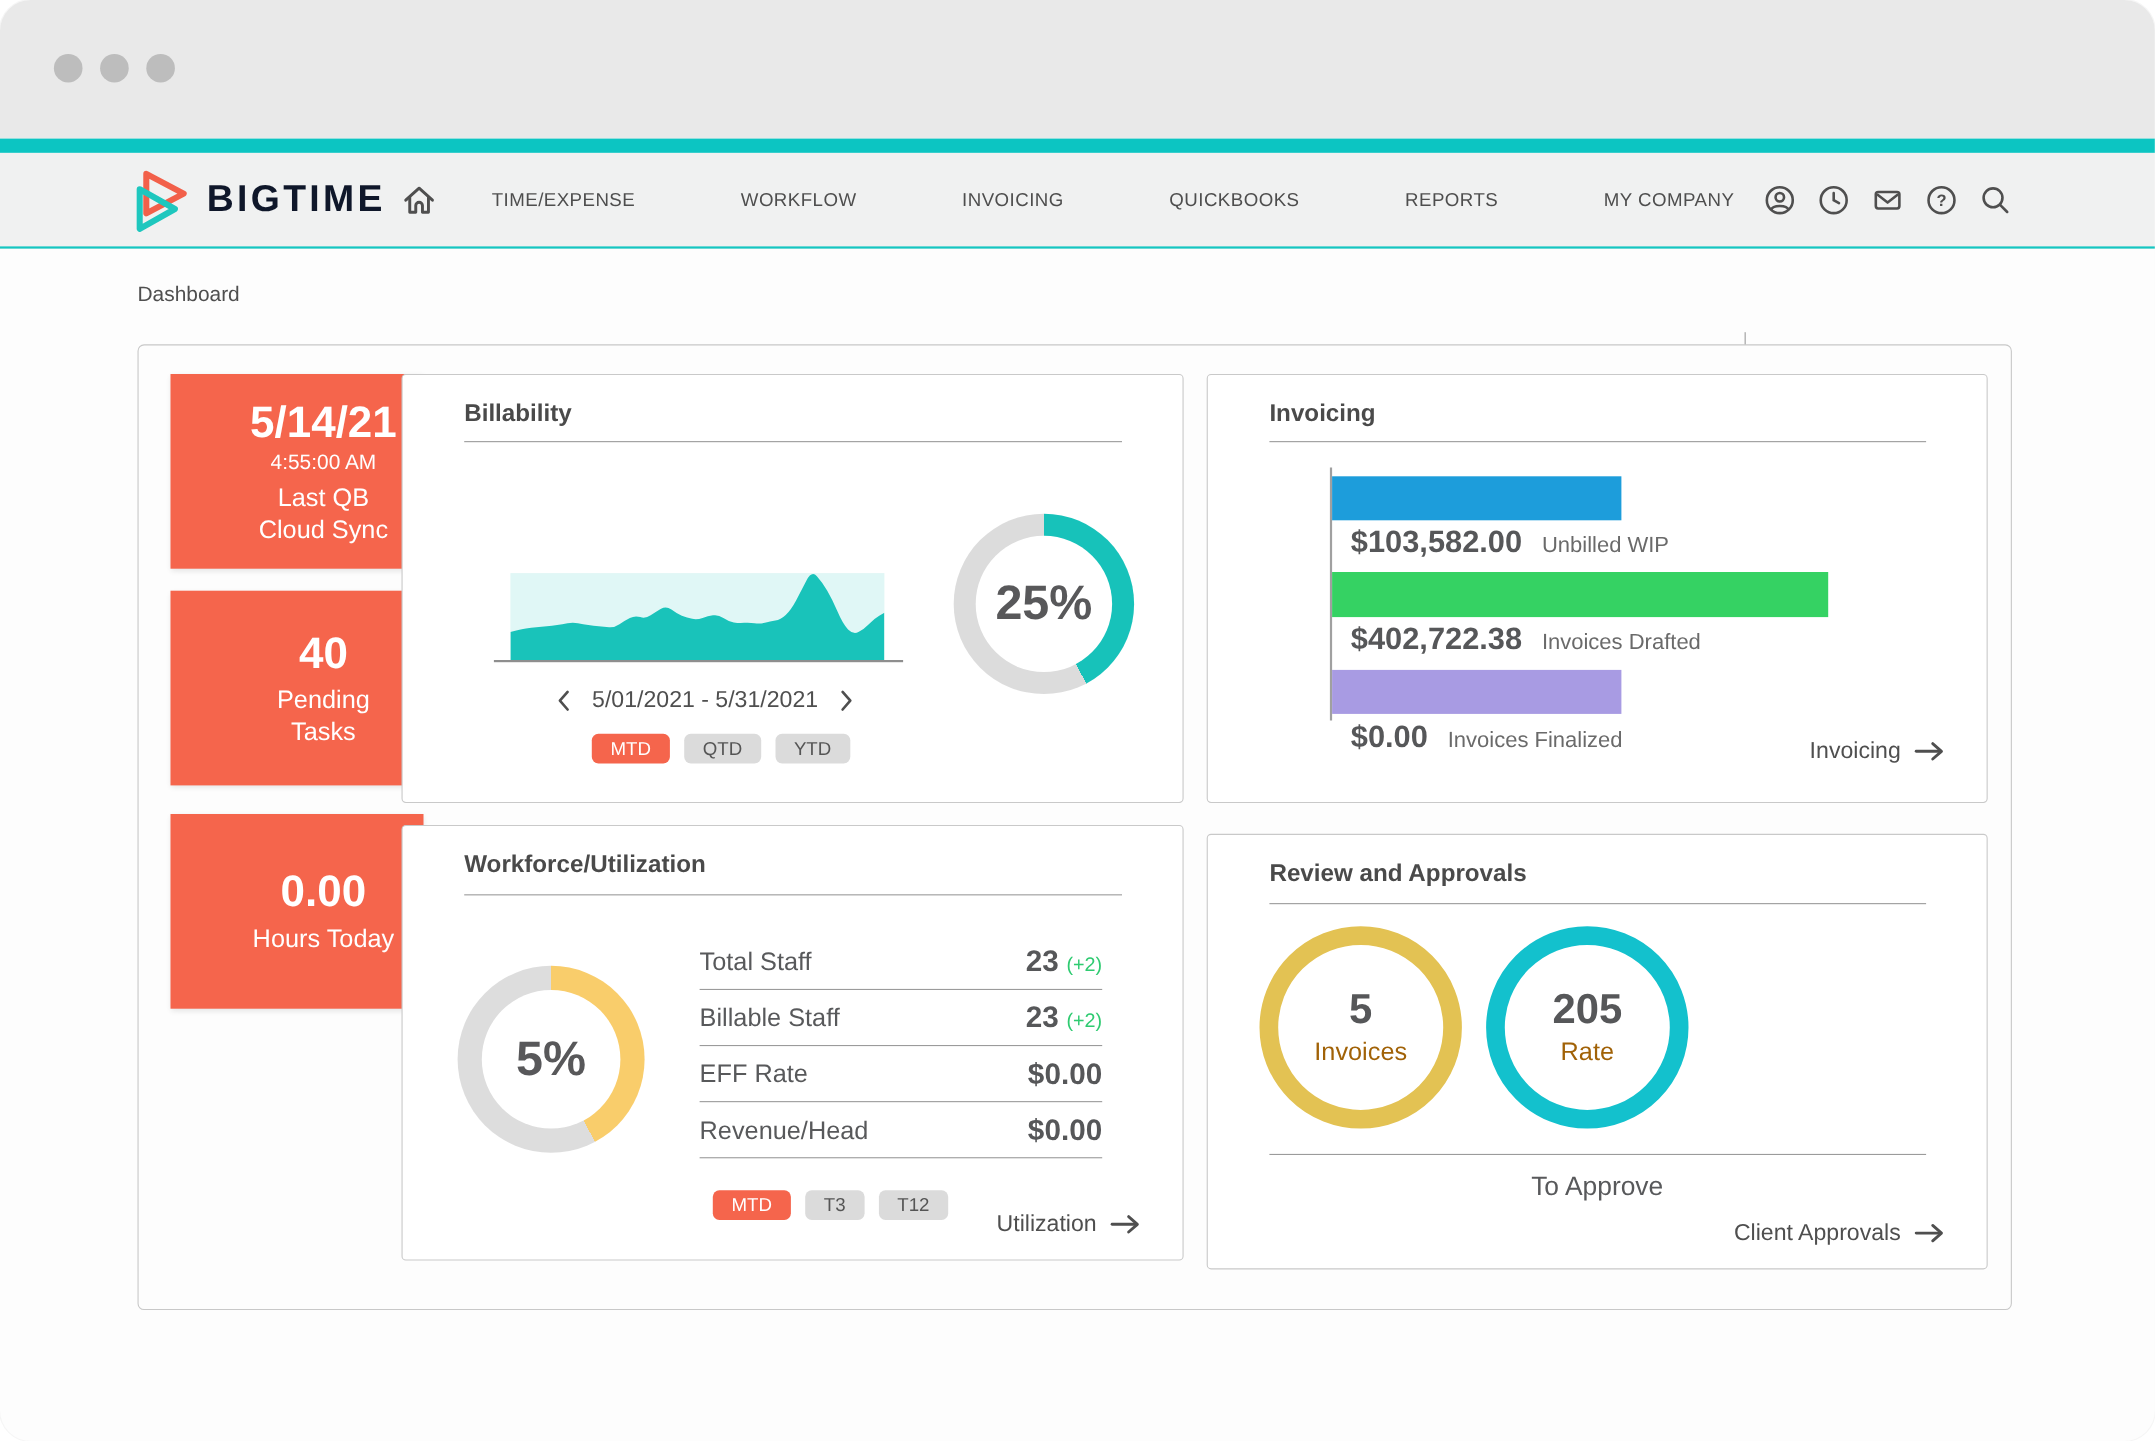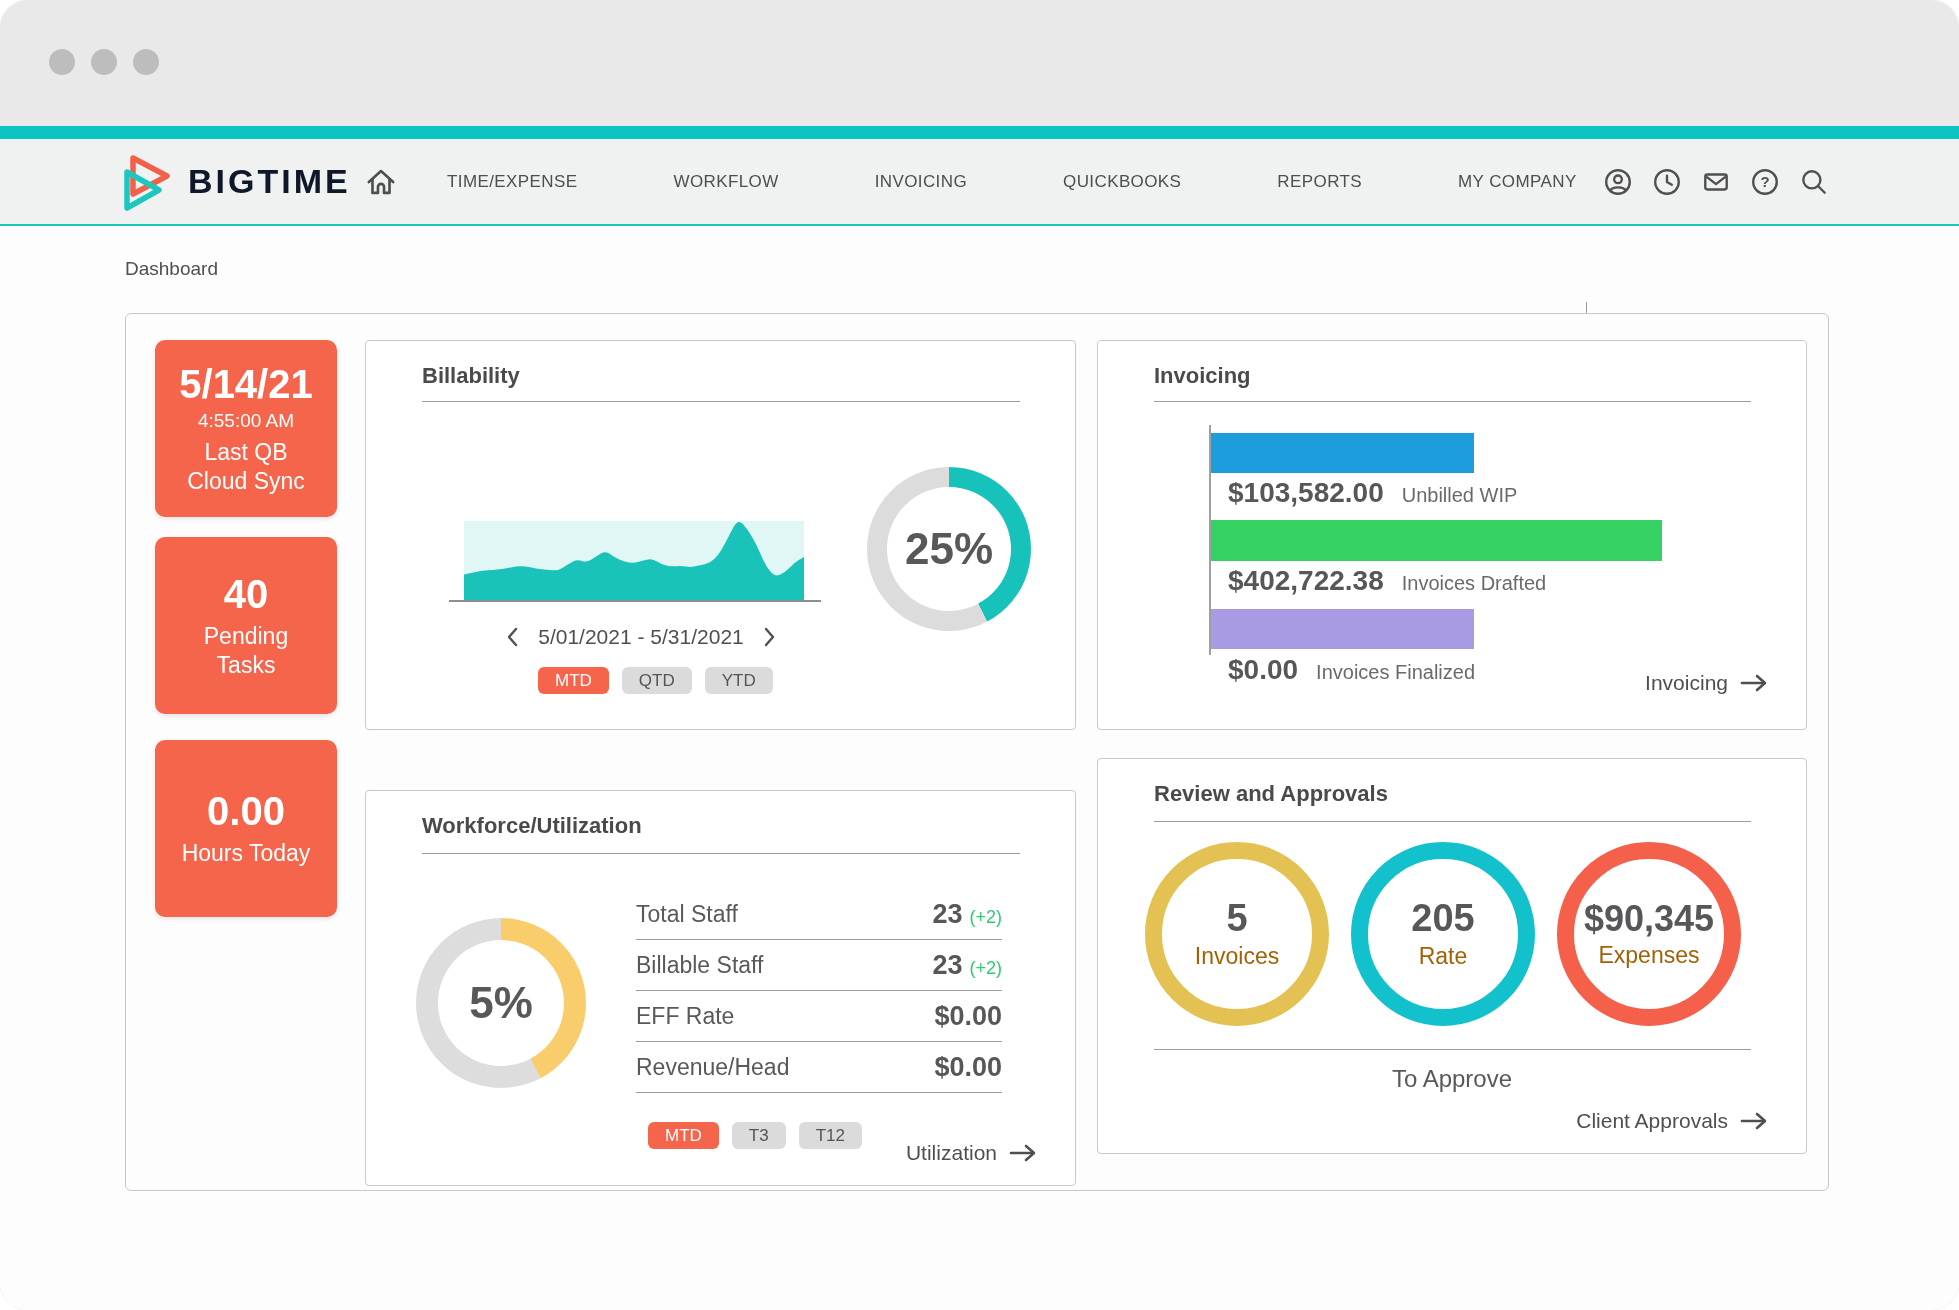--- a/index.html
+++ b/index.html
@@ -17,21 +17,21 @@
   .nav-links{position:absolute;left:447px;top:0;height:100%;display:flex;align-items:center;gap:96px;}
   .nav-link{font-size:17px;color:#4E4E4E;letter-spacing:.4px;cursor:pointer;white-space:nowrap;}
   .nav-divider{position:absolute;left:1586px;top:163px;width:1px;height:37px;background:#9B9B9B;}
   .nav-icons{position:absolute;left:1602px;top:0;height:100%;display:flex;align-items:center;gap:17px;}
   .nav-icon{width:32px;height:32px;display:flex;align-items:center;justify-content:center;cursor:pointer;}
   
   .breadcrumb{position:absolute;left:125px;top:258px;font-size:19px;color:#4F4F4F;}
   
   .dash{position:absolute;left:125px;top:313px;width:1702px;height:876px;border:1px solid #C8C8C8;border-radius:6px;background:#FDFDFD;}
   
-  .card{position:absolute;left:155px;width:182px;height:177px;background:#F5654C;border-radius:10px;color:#fff;display:flex;flex-direction:column;align-items:center;justify-content:center;text-align:center;box-shadow:0 2px 5px rgba(0,0,0,.10);}
+  .card{position:absolute;left:155px;width:182px;height:177px;background:#F5654C;border-radius:0;color:#fff;display:flex;flex-direction:column;align-items:center;justify-content:center;text-align:center;box-shadow:0 2px 5px rgba(0,0,0,.10);padding-left:48px;}
   .card-primary{font-size:40px;font-weight:700;line-height:1.1;}
   .card-secondary{font-size:19px;margin-top:4px;}
   .card-label{font-size:23px;line-height:1.25;margin-top:6px;}
   
   .panel{position:absolute;background:#FFFFFF;border:1px solid #C9C9C9;border-radius:4px;}
   .panel-title{position:absolute;left:56px;top:22px;font-size:22px;font-weight:700;color:#4A4A4A;}
   .panel-hr{position:absolute;left:56px;right:55px;top:60px;height:1px;background:#9B9B9B;}
   .panel-link{position:absolute;right:38px;display:flex;align-items:center;gap:12px;font-size:21px;color:#4F4F4F;cursor:pointer;}
   
   .spark-wrap{position:absolute;left:98px;top:160px;width:340px;height:100px;}
@@ -211,21 +211,21 @@
     </div>
     <div class="panel-link" style="top:330px">
       <span>Invoicing</span>
       <svg width="28" height="18" viewBox="0 0 28 18">
           <line x1="2" y1="9" x2="24" y2="9" stroke="#4F4F4F" stroke-width="2.6" stroke-linecap="round"></line>
           <path d="M17,2 L25,9 L17,16" fill="none" stroke="#4F4F4F" stroke-width="2.6" stroke-linecap="round" stroke-linejoin="round"></path>
         </svg>
     </div>
   </div>
 
-  <div class="panel" style="left:365px;top:790px;width:709px;height:394px">
+  <div class="panel" style="left:365px;top:750px;width:709px;height:394px">
     <div class="panel-title">Workforce/Utilization</div>
     <div class="panel-hr" style="top:62px"></div>
     <div class="donut" id="workforce-donut" style="left: 50px; top: 127px; width: 170px; height: 170px; background: conic-gradient(rgb(249, 205, 107) 0deg, rgb(249, 205, 107) 152deg, rgb(221, 221, 221) 152deg, rgb(221, 221, 221) 360deg);">
       <div class="donut-hole" style="width:126px;height:126px;font-size:44px">5%</div>
     </div>
     <div class="wf-table">
       <div class="wf-row">
         <span class="wf-label">Total Staff</span>
         <span class="wf-val">
             <span class="wf-num">23</span>
@@ -269,24 +269,20 @@
   <div class="panel" style="left:1097px;top:758px;width:708px;height:394px">
     <div class="panel-title">Review and Approvals</div>
     <div class="panel-hr" style="top:62px"></div>
     <div class="ring" style="left: 47px; top: 83px; border-color: rgb(227, 194, 83);">
       <div class="ring-value">5</div>
       <div class="ring-label">Invoices</div>
     </div>
     <div class="ring" style="left: 253px; top: 83px; border-color: rgb(19, 193, 205);">
       <div class="ring-value">205</div>
       <div class="ring-label">Rate</div>
-    </div>
-    <div class="ring" style="left: 459px; top: 83px; border-color: rgb(244, 96, 74);">
-      <div class="ring-value" style="font-size:36px">$90,345</div>
-      <div class="ring-label">Expenses</div>
     </div>
     <div class="review-hr"></div>
     <div class="to-approve">To Approve</div>
     <div class="panel-link" style="top:350px">
       <span>Client Approvals</span>
       <svg width="28" height="18" viewBox="0 0 28 18">
           <line x1="2" y1="9" x2="24" y2="9" stroke="#4F4F4F" stroke-width="2.6" stroke-linecap="round"></line>
           <path d="M17,2 L25,9 L17,16" fill="none" stroke="#4F4F4F" stroke-width="2.6" stroke-linecap="round" stroke-linejoin="round"></path>
         </svg>
     </div>

